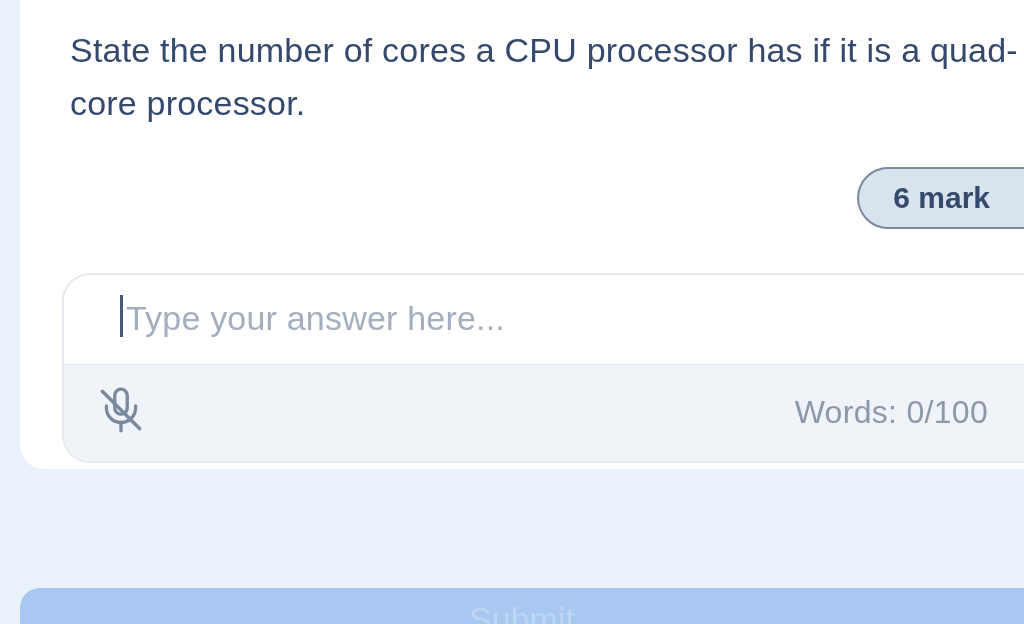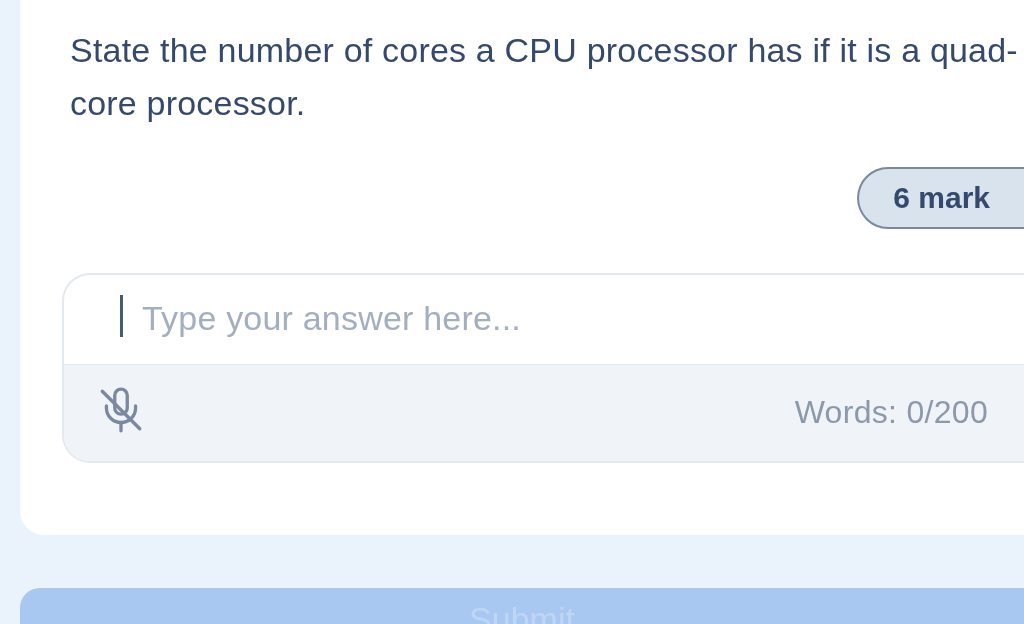--- a/index.html
+++ b/index.html
@@ -13,21 +13,21 @@
       width: 1024px;
       height: 624px;
       overflow: hidden;
       position: relative;
     }
     .card {
       background: #ffffff;
       border-radius: 0 0 0 24px;
       margin-left: 20px;
       padding: 24px 0 0 50px;
-      height: 535px;
+      height: 469px;
       position: relative;
     }
     .question-text {
       font-size: 34px;
       color: #34496b;
       line-height: 1.55;
       font-weight: 450;
       letter-spacing: 0.2px;
     }
     .mark-container {
@@ -64,21 +64,21 @@
       top: 20px;
       width: 3px;
       height: 42px;
       background: #4a5a73;
     }
     .placeholder-text {
       color: #a3afbf;
       font-size: 34px;
       font-weight: 400;
       letter-spacing: 0.2px;
-      margin-left: 22px;
+      padding-left: 6px;
     }
     .answer-footer {
       background: #f0f3f7;
       display: flex;
       justify-content: space-between;
       align-items: center;
       padding: 20px 36px 22px 32px;
       border-top: 1px solid #e4e9f0;
     }
     .mic-icon {
@@ -127,20 +127,20 @@
     </div>
     <div class="answer-footer">
       <span class="mic-icon">
         <svg width="50" height="50" viewBox="0 0 24 24" fill="none" stroke="currentColor" stroke-width="1.6" stroke-linecap="round" stroke-linejoin="round">
           <path d="M12 2a3 3 0 0 0-3 3v6a3 3 0 0 0 6 0V5a3 3 0 0 0-3-3z"></path>
           <path d="M19 10v1a7 7 0 0 1-14 0v-1"></path>
           <line x1="12" y1="18" x2="12" y2="22"></line>
           <line x1="3" y1="3" x2="21" y2="21"></line>
         </svg>
       </span>
-      <span class="word-count">Words: 0/200</span>
+      <span class="word-count">Words: 0/100</span>
     </div>
   </div>
 </div>
 
 <div class="submit-bar">
   <span class="submit-label">Submit</span>
 </div>
 
 </body></html>

